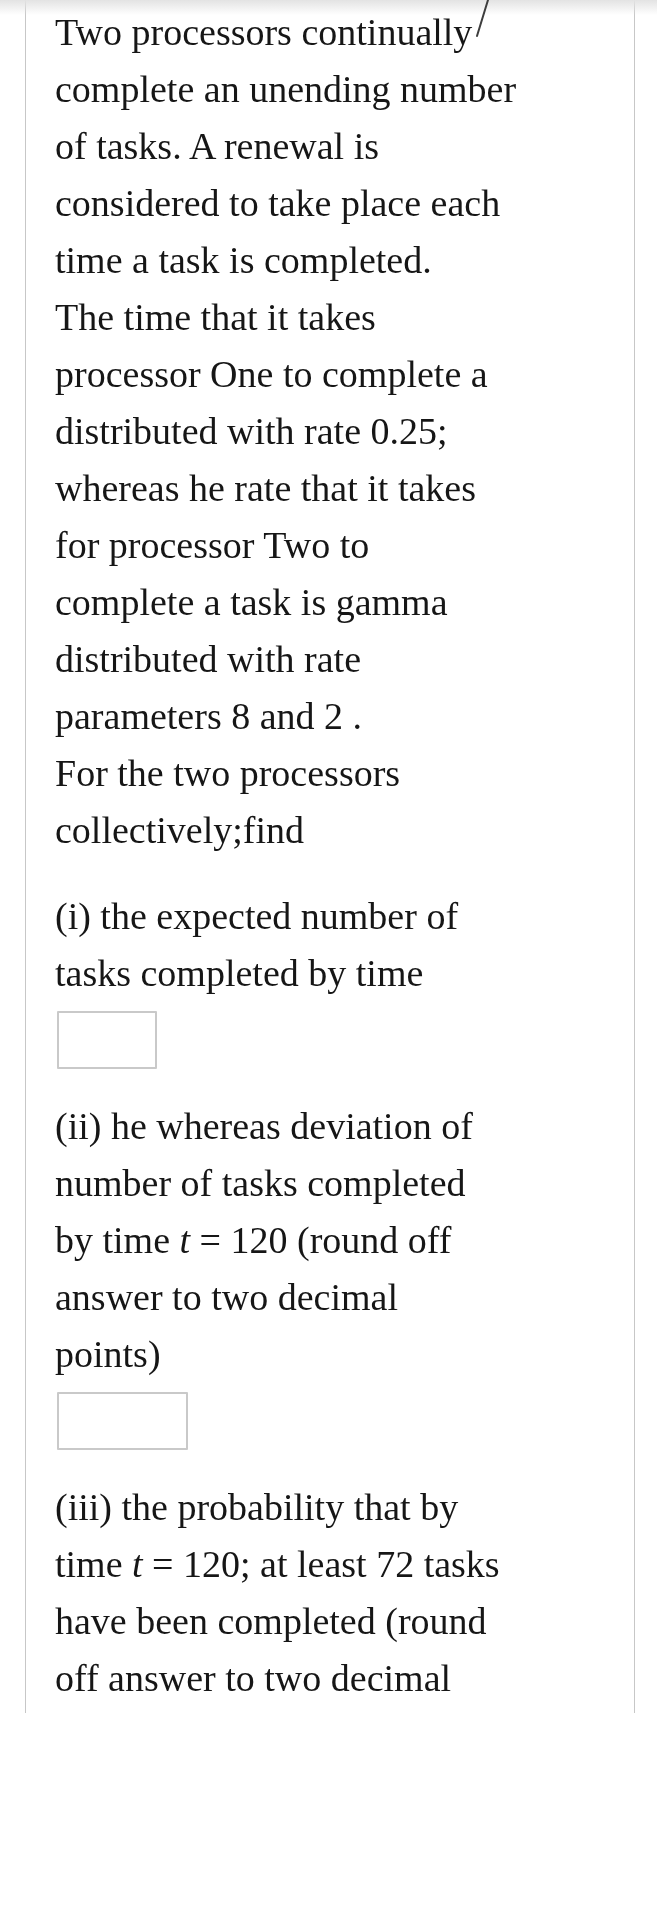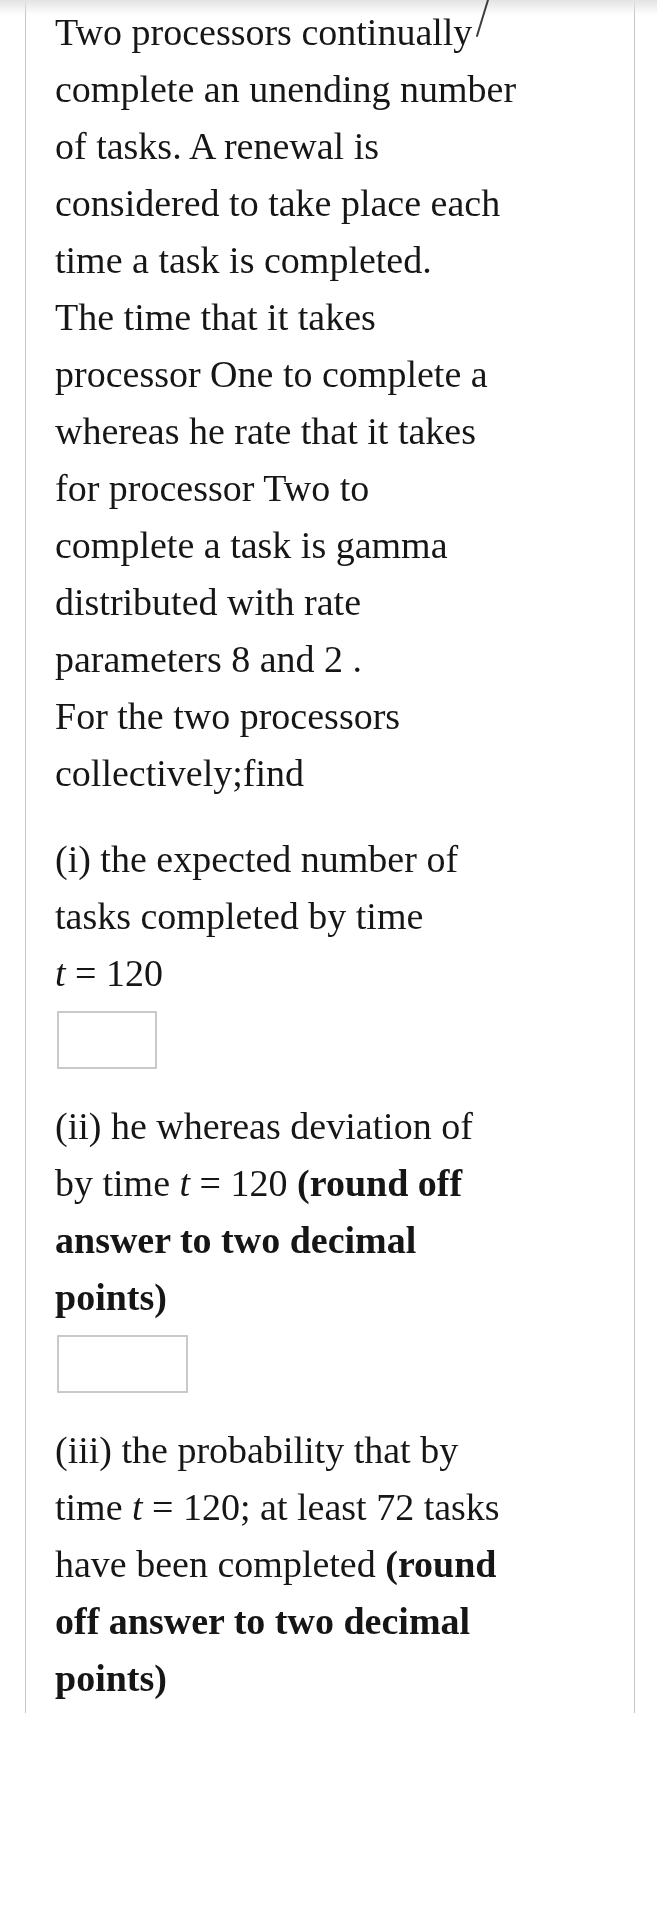--- a/index.html
+++ b/index.html
@@ -42,21 +42,21 @@
     border-top: none;
     padding: 4px 18px 0 29px;
   }
   .tline {
     white-space: pre;
     font-size: 38px;
     line-height: 57px;
     color: #161616;
   }
   .tline .it { font-style: italic; }
-  .tline .bd { font-weight: bold; }
+  .tline .bd { font-weight: normal; }
   .part { margin-top: 29px; }
   .ansbox {
     display: block;
     box-sizing: border-box;
     margin: 9px 0 0 2px;
     height: 58px;
     background: #ffffff;
     border: 2px solid #c9c9c9;
     border-radius: 1px;
     font-size: 30px;
@@ -77,39 +77,40 @@
   <div class="card">
 
     <div class="qtext">
         <div class="tline"><span>Two processors continually</span></div>
         <div class="tline"><span>complete an unending number</span></div>
         <div class="tline"><span>of tasks. A renewal is</span></div>
         <div class="tline"><span>considered to take place each</span></div>
         <div class="tline"><span>time a task is completed.</span></div>
         <div class="tline"><span>The time that it takes</span></div>
         <div class="tline"><span>processor One to complete a</span></div>
+        <div class="tline"><span>distributed with rate 0.25;</span></div>
         <div class="tline"><span>whereas he rate that it takes</span></div>
         <div class="tline"><span>for processor Two to</span></div>
         <div class="tline"><span>complete a task is gamma</span></div>
         <div class="tline"><span>distributed with rate</span></div>
         <div class="tline"><span>parameters 8 and 2 .</span></div>
         <div class="tline"><span>For the two processors</span></div>
         <div class="tline"><span>collectively;find</span></div>
       </div>
 
     <div class="part">
         <div class="tline"><span>(i) the expected number of</span></div>
         <div class="tline"><span>tasks completed by time</span></div>
-        <div class="tline"><span class="it">t</span><span> = 120</span></div>
       </div>
 
     <input type="text" class="ansbox w1" value="" style="">
 
     <div class="part">
         <div class="tline"><span>(ii) he whereas deviation of</span></div>
+        <div class="tline"><span>number of tasks completed</span></div>
         <div class="tline"><span>by time </span><span class="it">t</span><span> = 120 </span><span class="bd">(round off</span></div>
         <div class="tline"><span class="bd">answer to two decimal</span></div>
         <div class="tline"><span class="bd">points)</span></div>
       </div>
 
     <input type="text" class="ansbox w2" value="" style="">
 
     <div class="part">
         <div class="tline"><span>(iii) the probability that by</span></div>
         <div class="tline"><span>time </span><span class="it">t</span><span> = 120; at least 72 tasks</span></div>

